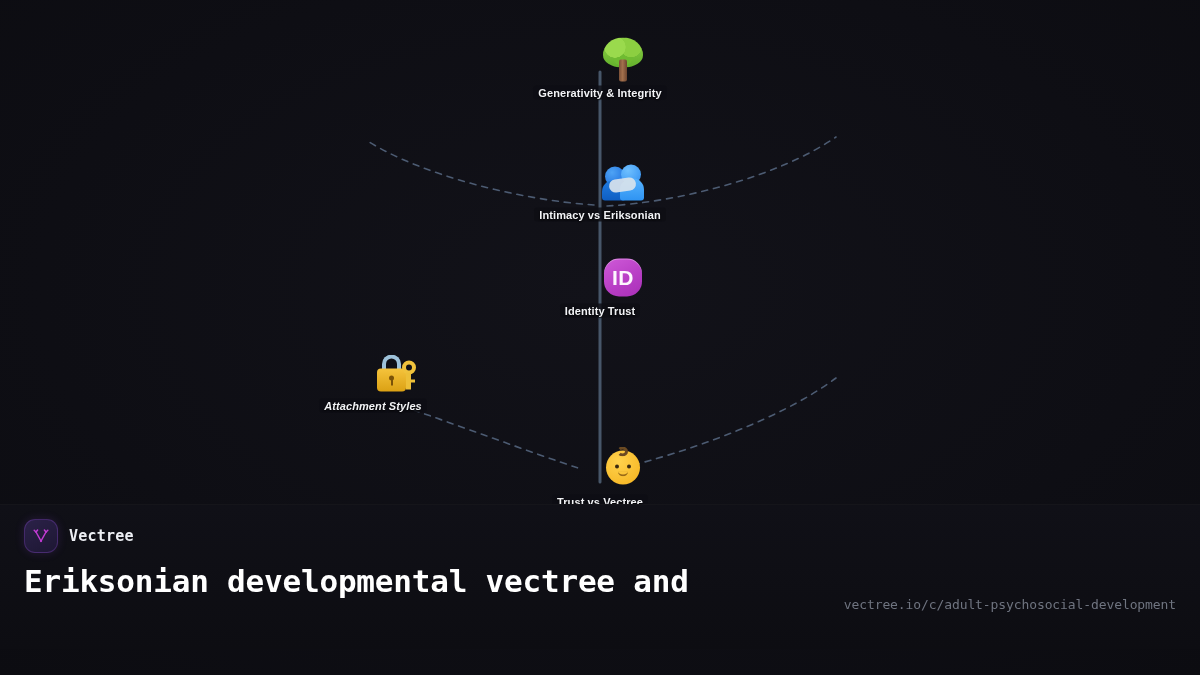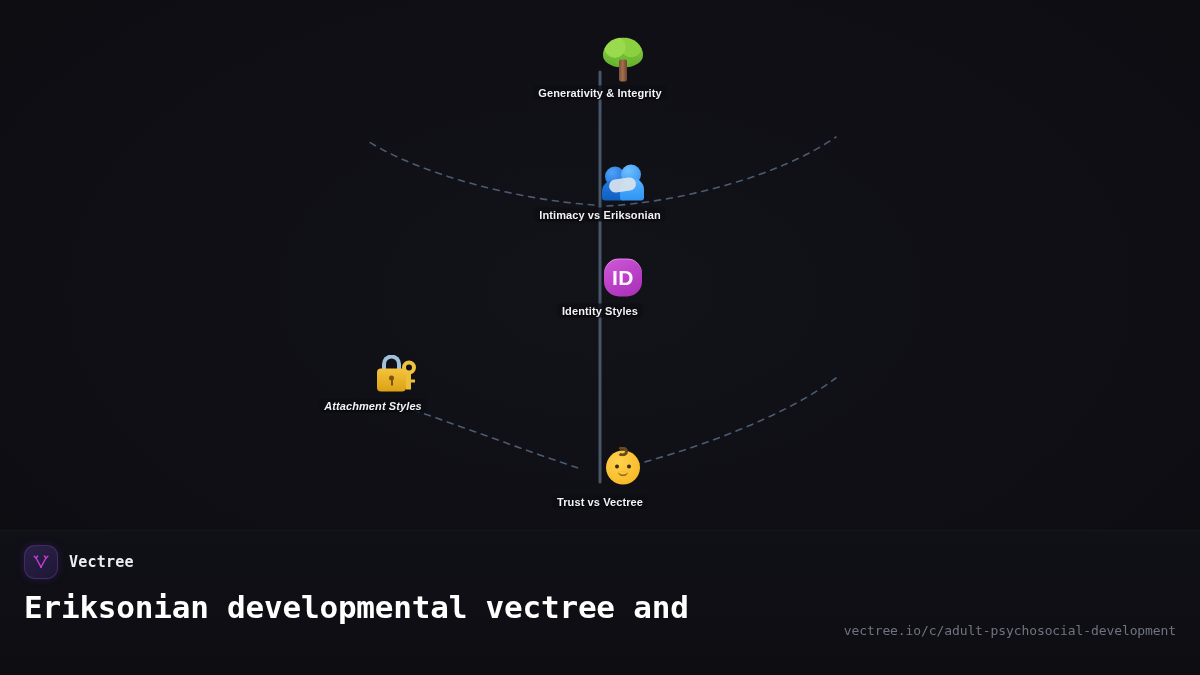--- a/index.html
+++ b/index.html
@@ -208,21 +208,21 @@
     position: absolute; left: 18px; top: 26px;
     width: 10px; height: 5px;
     border-bottom: 2px solid #9a6b18;
     border-radius: 0 0 8px 8px;
   }
 
   
   #footer {
     position: absolute;
     left: 0;
-    top: 530px;
+    top: 504px;
     width: 1200px;
     height: 145px;
     border-top: 1px solid rgba(255,255,255,0.035);
     background: linear-gradient(180deg,#101017 0%, #0d0d12 100%);
     padding-left: 48px;
   }
 
   #brand {
     position: absolute;
     left: 24px; top: 14px;
@@ -311,21 +311,21 @@
       </span>
       <span class="node-label">Intimacy vs Eriksonian</span>
     </div>
 
     <div class="node" style="left:600px; top:286px;">
       <span class="node-emoji">
         <span class="glyph g-id"><span class="pad">
               <span>ID</span>
             </span></span>
       </span>
-      <span class="node-label">Identity Styles</span>
+      <span class="node-label">Identity Trust</span>
     </div>
 
     <div class="node" style="left:373px; top:381px;font-style:italic;">
       <span class="node-emoji">
         <span class="glyph g-lock">
           <span class="shackle"></span><span class="body"></span><span class="kh"></span>
           <span class="kring"></span><span class="kstem"></span>
         </span>
       </span>
       <span class="node-label">Attachment Styles</span>

